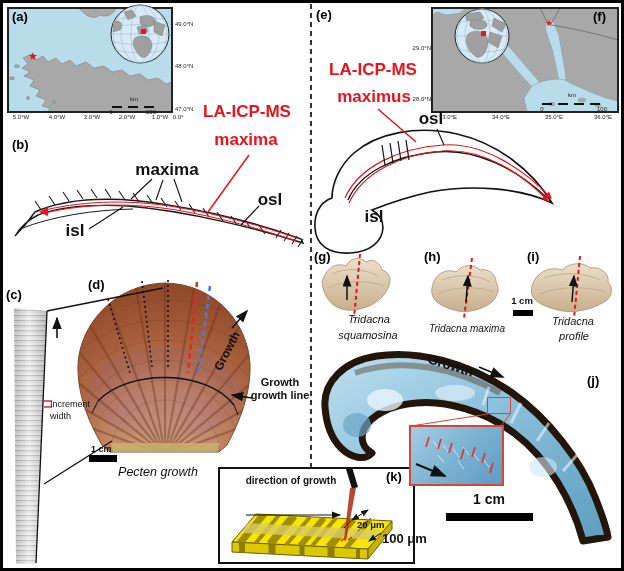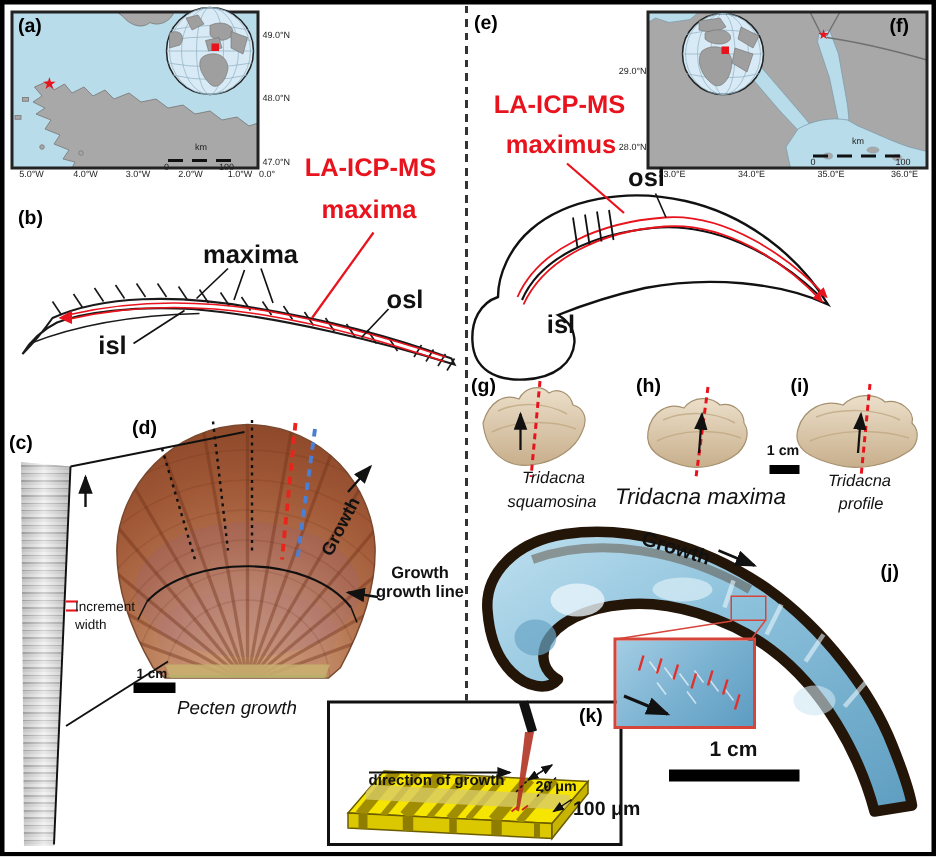--- a/index.html
+++ b/index.html
@@ -194,21 +194,21 @@
   </svg>
   <span class="lbl b" style="left:206px;top:345px;font-size:12px;transform:rotate(-63deg);transform-origin:center">Growth</span>
   <span class="lbl b ctr" style="left:280px;top:377px;font-size:11px">Growth</span>
   <span class="lbl b ctr" style="left:280px;top:390px;font-size:11px">growth line</span>
   <span class="lbl b" style="left:91px;top:445px;font-size:9px">1 cm</span>
   <div style="position:absolute;left:89px;top:455px;width:28px;height:7px;background:#000;z-index:7"></div>
   <span class="lbl i ctr" style="left:158px;top:466px;font-size:12.5px">Pecten growth</span>
 
   <div class="kbox"></div>
   <span class="lbl panel-letter" style="left:386px;top:470px;z-index:26">(k)</span>
-  <span class="lbl b ctr" style="left:291px;top:516px;font-size:10px;z-index:26">direction of growth</span>
+  <span class="lbl b ctr" style="left:291px;top:476px;font-size:10px;z-index:26">direction of growth</span>
   <span class="lbl b" style="left:357px;top:520px;font-size:9.5px;z-index:26">20 μm</span>
   <span class="lbl b" style="left:382px;top:532px;font-size:13px;z-index:26">100 μm</span>
   <svg style="left:0;top:0;z-index:25" width="624" height="571" viewBox="0 0 624 571">
     <defs>
       <clipPath id="kTop">
           <path d="M232,542 L256,514 L392,521 L368,549 Z"></path>
         </clipPath>
       <clipPath id="kFront">
           <path d="M232,542 L368,549 L368,559 L232,552 Z"></path>
         </clipPath>
@@ -338,21 +338,21 @@
   <span class="lbl i ctr" style="left:369px;top:314px;font-size:11px">Tridacna</span>
   <span class="lbl i ctr" style="left:368px;top:330px;font-size:11px">squamosina</span>
 
   <span class="lbl panel-letter" style="left:424px;top:250px">(h)</span>
   <svg style="left:426px;top:258px;z-index:6" width="78" height="60" viewBox="0 0 78 60">
     <path d="M6,30 C8,16 20,10 30,14 C36,6 48,6 54,12 C62,10 70,16 70,24 C74,30 72,38 66,44 C56,52 40,56 28,52 C14,48 4,42 6,30 Z" fill="url(#beige1)" stroke="#a5906e" stroke-width="0.8"></path>
     <path d="M16,22 C30,16 50,16 64,24 M12,36 C28,28 52,28 68,34" stroke="#c0a882" stroke-width="1" fill="none" opacity="0.8"></path>
     <line x1="46" y1="0" x2="38" y2="60" stroke="#e8131d" stroke-width="2" stroke-dasharray="4 3"></line>
     <line x1="40" y1="44" x2="42" y2="18" stroke="#111" stroke-width="1.5" marker-end="url(#mB)"></line>
   </svg>
-  <span class="lbl i ctr" style="left:467px;top:324px;font-size:15px">Tridacna maxima</span>
+  <span class="lbl i ctr" style="left:467px;top:324px;font-size:10px">Tridacna maxima</span>
 
   <span class="lbl b ctr" style="left:522px;top:296px;font-size:9.5px">1 cm</span>
   <div style="position:absolute;left:513px;top:310px;width:20px;height:6px;background:#000;z-index:7"></div>
 
   <span class="lbl panel-letter" style="left:527px;top:250px">(i)</span>
   <svg style="left:526px;top:256px;z-index:6" width="92" height="62" viewBox="0 0 92 62">
     <path d="M6,30 C10,16 24,10 36,14 C44,6 58,6 64,12 C74,10 84,18 82,26 C88,32 86,42 78,46 C66,54 46,58 32,54 C16,50 2,44 6,30 Z" fill="url(#beige1)" stroke="#a5906e" stroke-width="0.8"></path>
     <path d="M18,22 C34,16 58,16 74,24 M14,38 C32,30 60,30 80,36" stroke="#c0a882" stroke-width="1" fill="none" opacity="0.8"></path>
     <line x1="54" y1="0" x2="48" y2="62" stroke="#e8131d" stroke-width="2" stroke-dasharray="4 3"></line>
     <line x1="46" y1="46" x2="48" y2="20" stroke="#111" stroke-width="1.5" marker-end="url(#mB)"></line>

